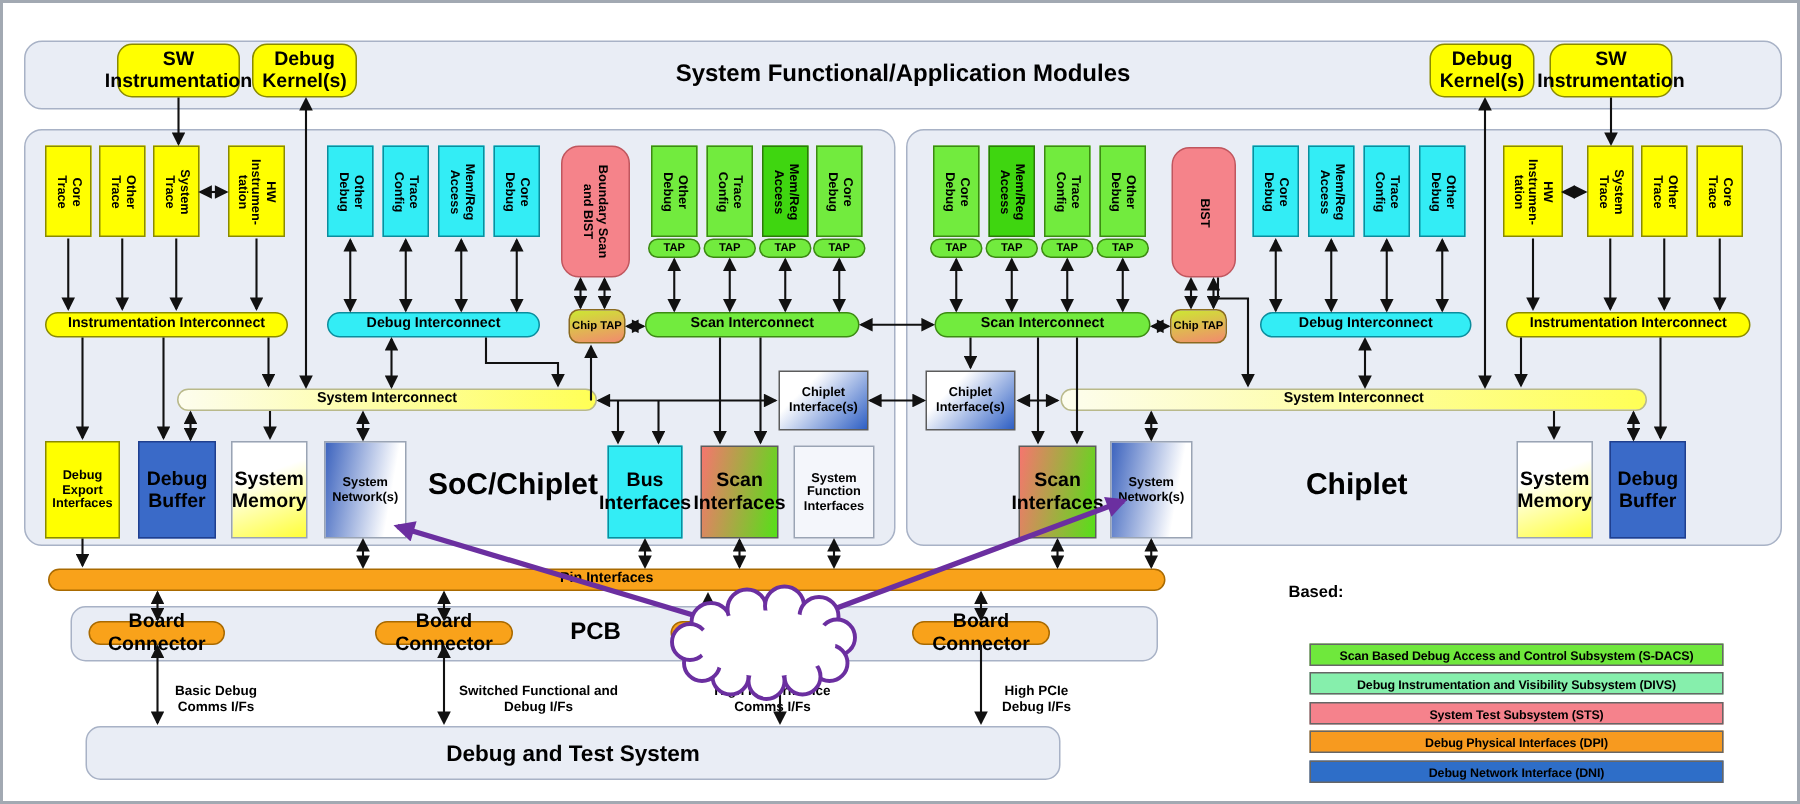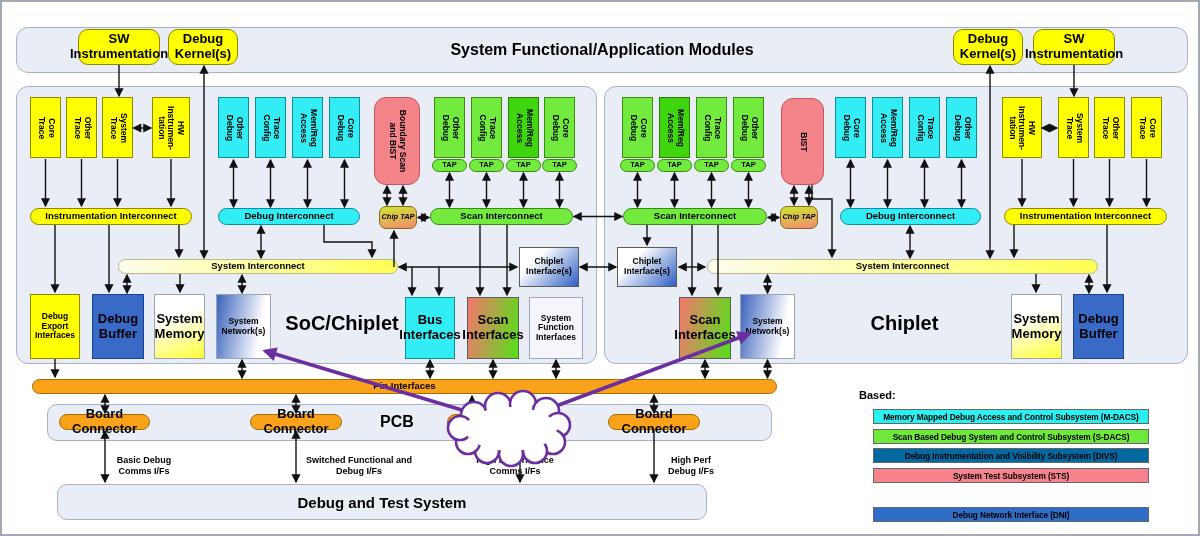--- a/index.html
+++ b/index.html
@@ -19,21 +19,21 @@
   .dgreen{background:#3FD610;border-color:#2c7a08;}
   .pink{background:#F5838A;border-color:#c0565e;}
   .orange{background:#F9A21A;border-color:#a96a00;}
   .blue{background:#3A6AC8;border-color:#1f3f8f;}
   .lightbox{background:#F4F6FB;border-color:#9aa4b4;}
   .grad-sysint{background:linear-gradient(to right,#FDFDEE,#FFFF55);border-color:#b9b98a;}
   .grad-sysmem{background:linear-gradient(160deg,#FFFFFF 35%,#FFFF38);}
   .grad-sysnet{background:linear-gradient(100deg,#3C63BE,#FFFFFF 78%);}
   .grad-chipifc{background:linear-gradient(135deg,#FFFFFF 28%,#2E5FC4);}
   .grad-scanifc{background:linear-gradient(100deg,#F5766E,#55E018);}
-  .grad-chiptap{background:linear-gradient(170deg,#CCE832,#F28A6E);border-color:#8a6a20;font-style:italic;}
+  .grad-chiptap{background:linear-gradient(170deg,#CCE832,#F28A6E);border-color:#8a6a20;}
   .f8{font-size:8.5px;} .f9{font-size:13px;} .f95{font-size:9.5px;}
   .biglabel{position:absolute;font-weight:bold;font-size:20px;color:#000;text-align:center;}
   .iflabel{position:absolute;font-weight:bold;font-size:9px;color:#000;text-align:center;white-space:pre-line;line-height:1.2;}
   .legend-row{position:absolute;left:871px;width:276px;height:15px;border:1px solid #666;box-sizing:border-box;
       display:flex;align-items:center;justify-content:center;font-weight:bold;font-size:8.3px;letter-spacing:-0.1px;color:#000;}
   #wires{position:absolute;left:0;top:0;z-index:5;pointer-events:none;}
   .arr{stroke:#111;stroke-width:1.4;fill:none;marker-end:url(#ab);}
   .d2{marker-start:url(#ab);}
   .parr{stroke:#6B2FA0;stroke-width:3.5;fill:none;marker-end:url(#ap);}
   .cloudtext{position:absolute;z-index:6;font-weight:bold;font-size:12px;text-align:center;white-space:pre-line;color:#000;}
@@ -232,32 +232,32 @@
   <div class="b orange pill f9" style="left:445px;top:412px;width:92px;height:16px;">Board Connector</div>
   <div class="b orange pill f9" style="left:606px;top:412px;width:92px;height:16px;">Board Connector</div>
   <div class="biglabel" style="left:360px;top:411px;width:70px;font-size:16px;">PCB</div>
 
   <div class="iflabel" style="left:82px;top:453px;width:120px;">Basic Debug
 Comms I/Fs</div>
   <div class="iflabel" style="left:287px;top:453px;width:140px;">Switched Functional and
 Debug I/Fs</div>
   <div class="iflabel" style="left:453px;top:453px;width:120px;">High Performance
 Comms I/Fs</div>
-  <div class="iflabel" style="left:629px;top:453px;width:120px;">High Perf
+  <div class="iflabel" style="left:629px;top:453px;width:120px;">High PCIe
 Debug I/Fs</div>
 
   <div class="band" style="left:55px;top:482px;width:650px;height:36px;border-radius:10px;">
     <span style="position:absolute;left:0;right:0;top:9px;text-align:center;font-size:15px;font-weight:bold;">Debug and Test System</span>
   </div>
 
   <div style="position:absolute;left:857px;top:387px;font-weight:bold;font-size:11px;">Based:</div>
-  <div class="legend-row" style="top: 407px; background: rgb(43, 240, 240);">Memory Mapped Debug Access and Control Subsystem (M-DACS)</div>
-  <div class="legend-row" style="top: 427px; background: rgb(111, 232, 60);">Scan Based Debug System and Control Subsystem (S-DACS)</div>
-  <div class="legend-row" style="top: 446px; background: #0369a1;">Debug Instrumentation and Visibility Subsystem (DIVS)</div>
+  <div class="legend-row" style="top: 427px; background: rgb(111, 232, 60);">Scan Based Debug Access and Control Subsystem (S-DACS)</div>
+  <div class="legend-row" style="top: 446px; background: #86efac;">Debug Instrumentation and Visibility Subsystem (DIVS)</div>
   <div class="legend-row" style="top: 466px; background: rgb(245, 130, 140);">System Test Subsystem (STS)</div>
+  <div class="legend-row" style="top: 485px; background: rgb(247, 154, 31);">Debug Physical Interfaces (DPI)</div>
   <div class="legend-row" style="top: 505px; background: rgb(46, 110, 200);">Debug Network Interface (DNI)</div>
 
   <svg id="wires" width="1200" height="536" viewBox="0 0 1200 536">
     <defs>
       <marker id="ab" viewBox="0 0 10 10" refX="8.5" refY="5" markerWidth="7.5" markerHeight="6.5" orient="auto-start-reverse">
         <path d="M0,0 L10,5 L0,10 z" fill="#111"></path>
       </marker>
       <marker id="ap" viewBox="0 0 10 10" refX="8" refY="5" markerWidth="16" markerHeight="14" orient="auto" markerUnits="userSpaceOnUse">
         <path d="M0,0 L10,5 L0,10 z" fill="#6B2FA0"></path>
       </marker>

